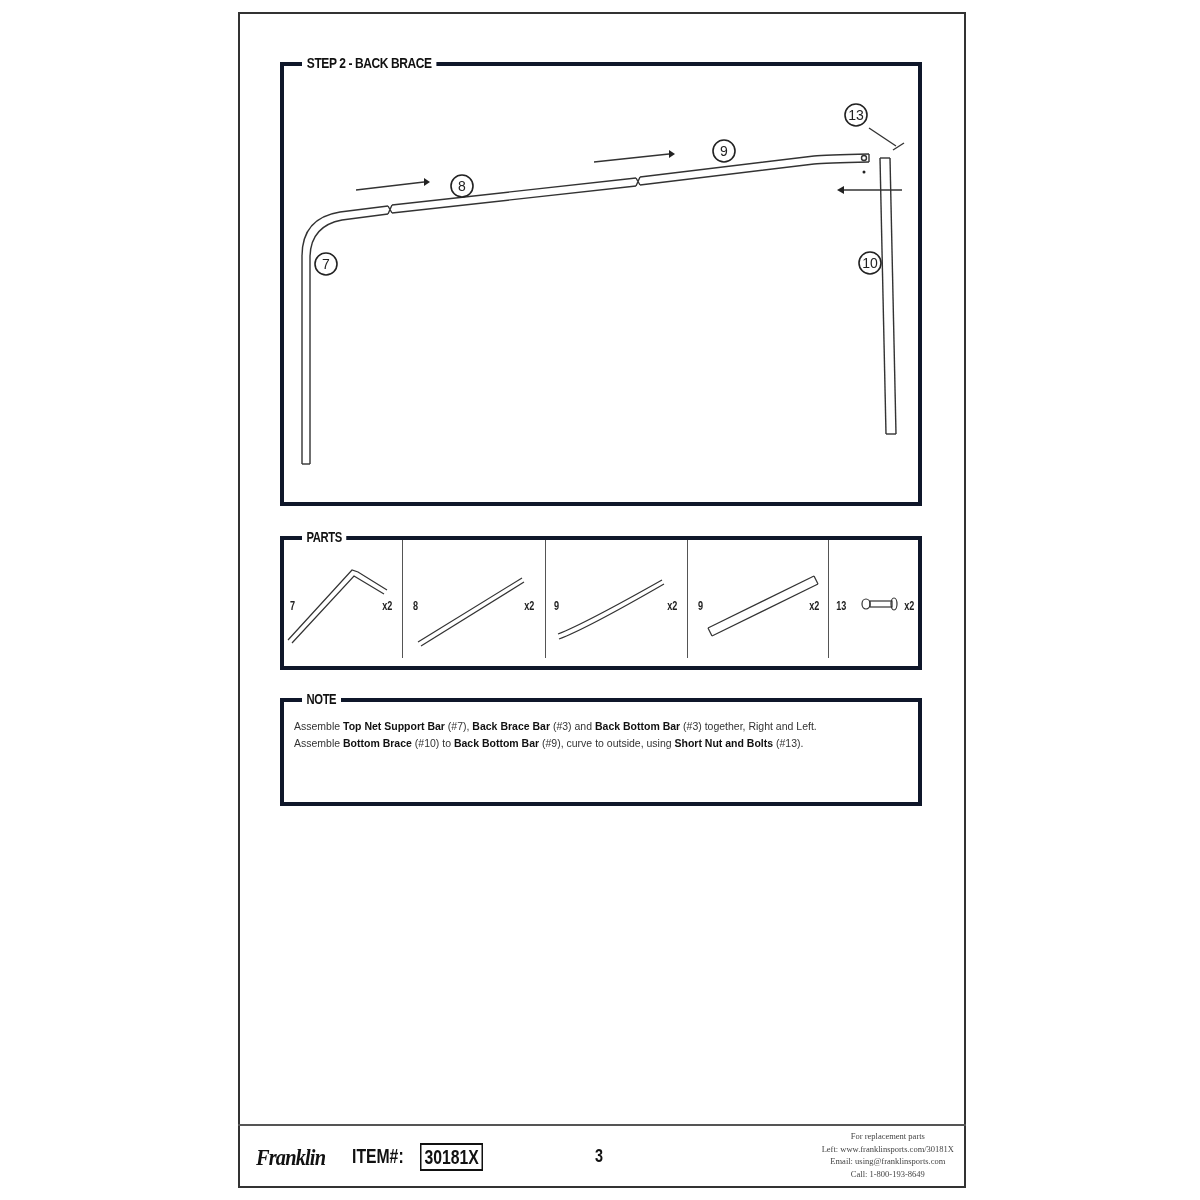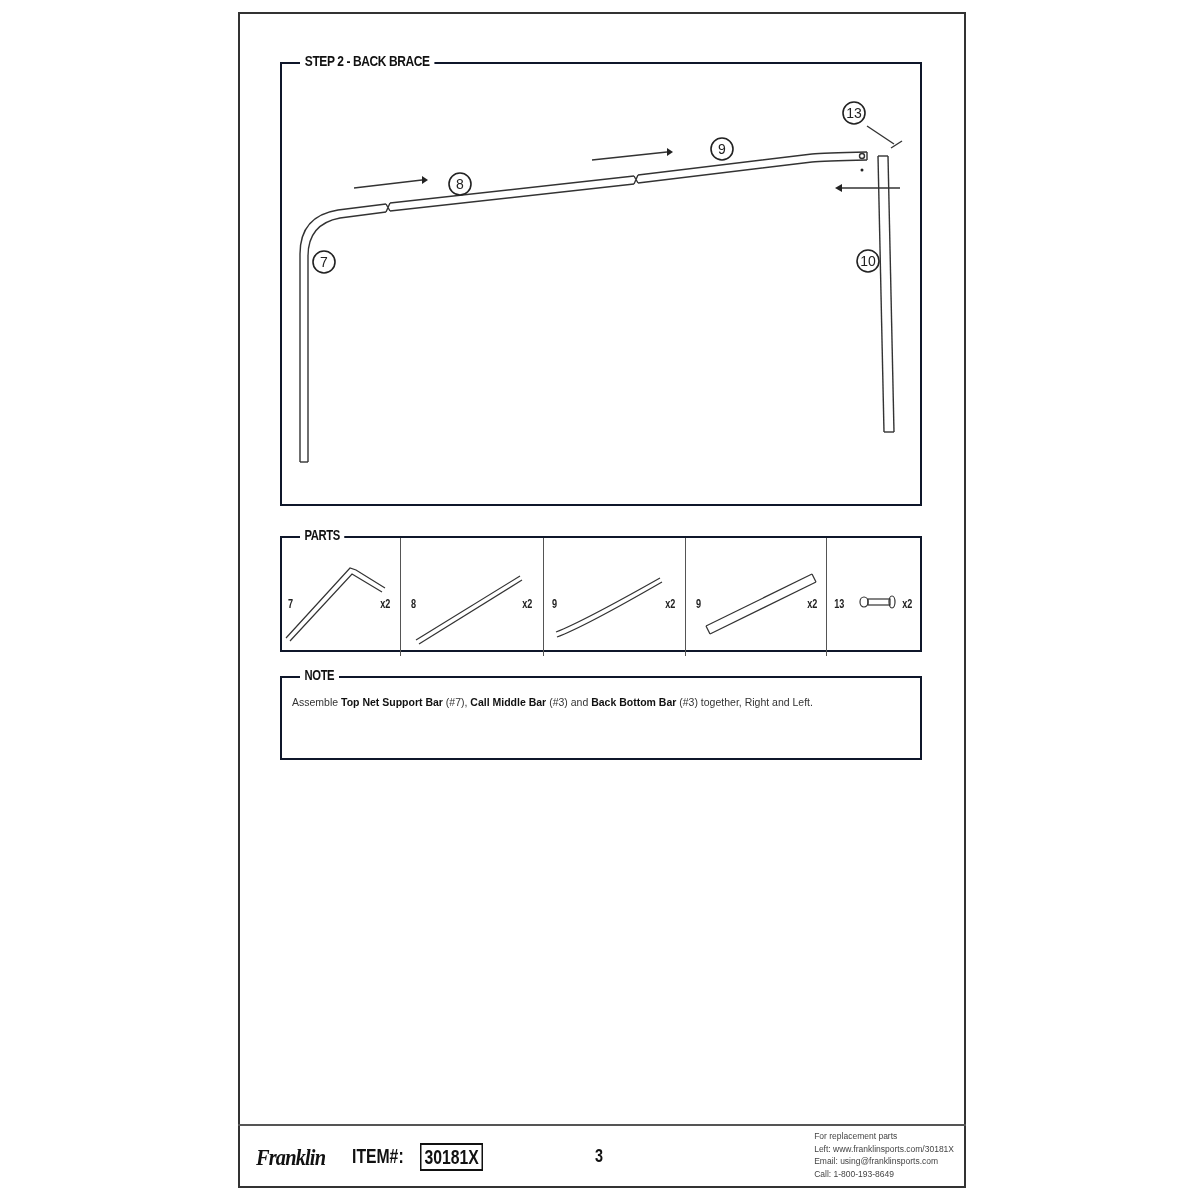--- a/index.html
+++ b/index.html
@@ -1,37 +1,37 @@
 <!DOCTYPE html>
 <html><head>
 <meta charset="utf-8">
 <style>
   html,body{margin:0;padding:0;background:#fff;}
   body{width:1200px;height:1200px;position:relative;font-family:"Liberation Sans",sans-serif;color:#222;overflow:hidden;}
   .page{position:absolute;left:238px;top:12px;width:728px;height:1176px;border:2px solid #333;box-sizing:border-box;}
-  .section{position:absolute;border:2px solid #0f172a;box-sizing:border-box;background:#fff;}
+  .section{position:absolute;border:4px solid #0f172a;box-sizing:border-box;background:#fff;}
   .legend{position:absolute;top:-12px;left:18px;background:#fff;padding:0 6px;font-family:"Liberation Sans",sans-serif;font-weight:bold;font-size:15px;letter-spacing:-0.5px;transform:scaleX(0.8);transform-origin:left center;color:#111;}
   .legend.narrow{transform:scaleX(0.75);}
   #step{left:280px;top:62px;width:642px;height:444px;}
   #step svg{position:absolute;left:0;top:0;}
-  #parts{left:280px;top:536px;width:642px;height:116px;}
+  #parts{left:280px;top:536px;width:642px;height:134px;}
   .part-cell{position:absolute;top:0;height:118px;border-right:1.5px solid #555;}
   .part-num{position:absolute;top:58px;font-weight:bold;font-size:13px;transform:scaleX(0.7);}
   .part-qty{position:absolute;top:58px;font-weight:bold;font-size:13px;transform:scaleX(0.7);}
   #parts svg{position:absolute;left:0;top:0;}
-  #note{left:280px;top:676px;width:642px;height:84px;}
+  #note{left:280px;top:698px;width:642px;height:108px;}
   .note-body{position:absolute;left:10px;top:16px;right:10px;font-size:10.5px;line-height:17px;color:#333;}
   .note-line{white-space:nowrap;}
   .note-line b{color:#111;}
   .footer{position:absolute;left:238px;top:1124px;width:728px;height:64px;border-top:2px solid #555;box-sizing:border-box;}
   .brand{position:absolute;left:18px;top:18px;font-family:"Liberation Serif",serif;font-style:italic;font-weight:bold;font-size:24px;letter-spacing:-1px;transform:scaleX(0.85);transform-origin:left center;color:#111;}
   .item-label{position:absolute;left:114px;top:18px;font-weight:bold;font-size:21px;transform:scaleX(0.75);transform-origin:left center;color:#111;}
   .item-box{position:absolute;left:182px;top:17px;border:2px solid #111;padding:0 4px;font-weight:bold;font-size:21px;line-height:24px;transform:scaleX(0.75);transform-origin:left center;color:#111;}
   .page-num{position:absolute;left:356px;top:20px;font-weight:bold;font-size:18px;transform:scaleX(0.8);color:#111;}
-  .contact{position:absolute;right:12px;top:4px;text-align:left;font-size:8.5px;line-height:12.5px;color:#444;}
+  .contact{position:absolute;right:12px;top:4px;text-align:center;font-size:8.5px;line-height:12.5px;color:#444;font-family:Liberation Serif, serif;}
 </style>
 </head>
 <body>
 
 <div class="page"></div>
 
 <div class="section" id="step">
   <span class="legend">STEP 2 - BACK BRACE</span>
   <svg width="642" height="444" viewBox="0 0 642 444">
     <g fill="none" stroke="#333" stroke-width="1.4">
@@ -128,21 +128,22 @@
       <ellipse cx="582" cy="64" rx="4" ry="5"></ellipse>
       <rect x="586" y="61" width="22" height="6"></rect>
       <ellipse cx="610" cy="64" rx="3" ry="6"></ellipse>
     </g>
   </svg>
 </div>
 
 <div class="section" id="note">
   <span class="legend narrow">NOTE</span>
   <div class="note-body">
-    <div class="note-line"><span>Assemble </span><b>Top Net Support Bar</b><span> (#7), </span><b>Call Middle Bar</b><span> (#3) and </span><b>Back Bottom Bar</b><span> (#3) together, Right and Left.</span></div>
+    <div class="note-line"><span>Assemble </span><b>Top Net Support Bar</b><span> (#7), </span><b>Back Brace Bar</b><span> (#3) and </span><b>Back Bottom Bar</b><span> (#3) together, Right and Left.</span></div>
+    <div class="note-line"><span>Assemble </span><b>Bottom Brace</b><span> (#10) to </span><b>Back Bottom Bar</b><span> (#9), curve to outside, using </span><b>Short Nut and Bolts</b><span> (#13).</span></div>
   </div>
 </div>
 
 <div class="footer">
   <span class="brand">Franklin</span>
   <span class="item-label">ITEM#:</span>
   <span class="item-box">30181X</span>
   <span class="page-num">3</span>
   <div class="contact">
     <div>For replacement parts</div>

